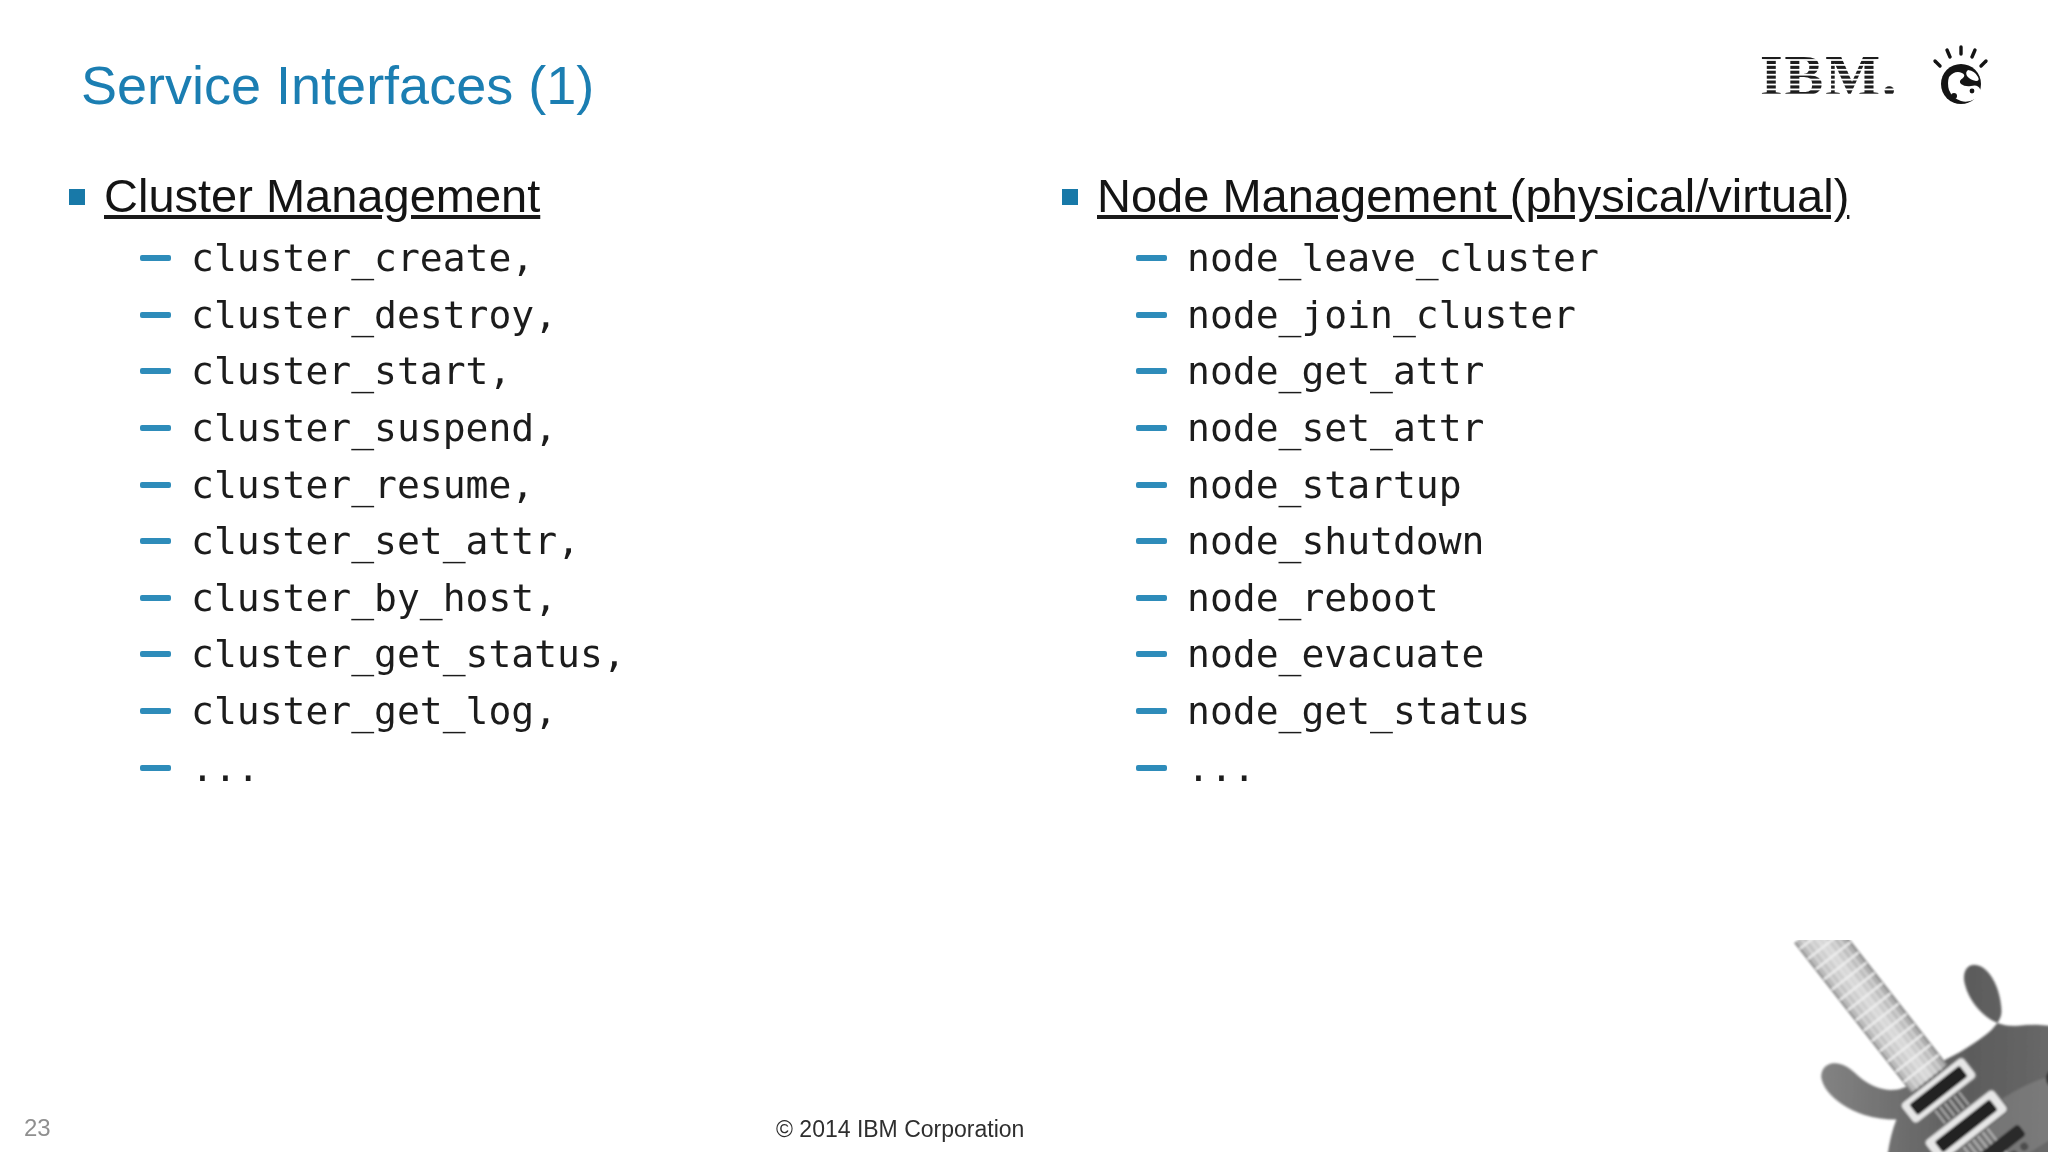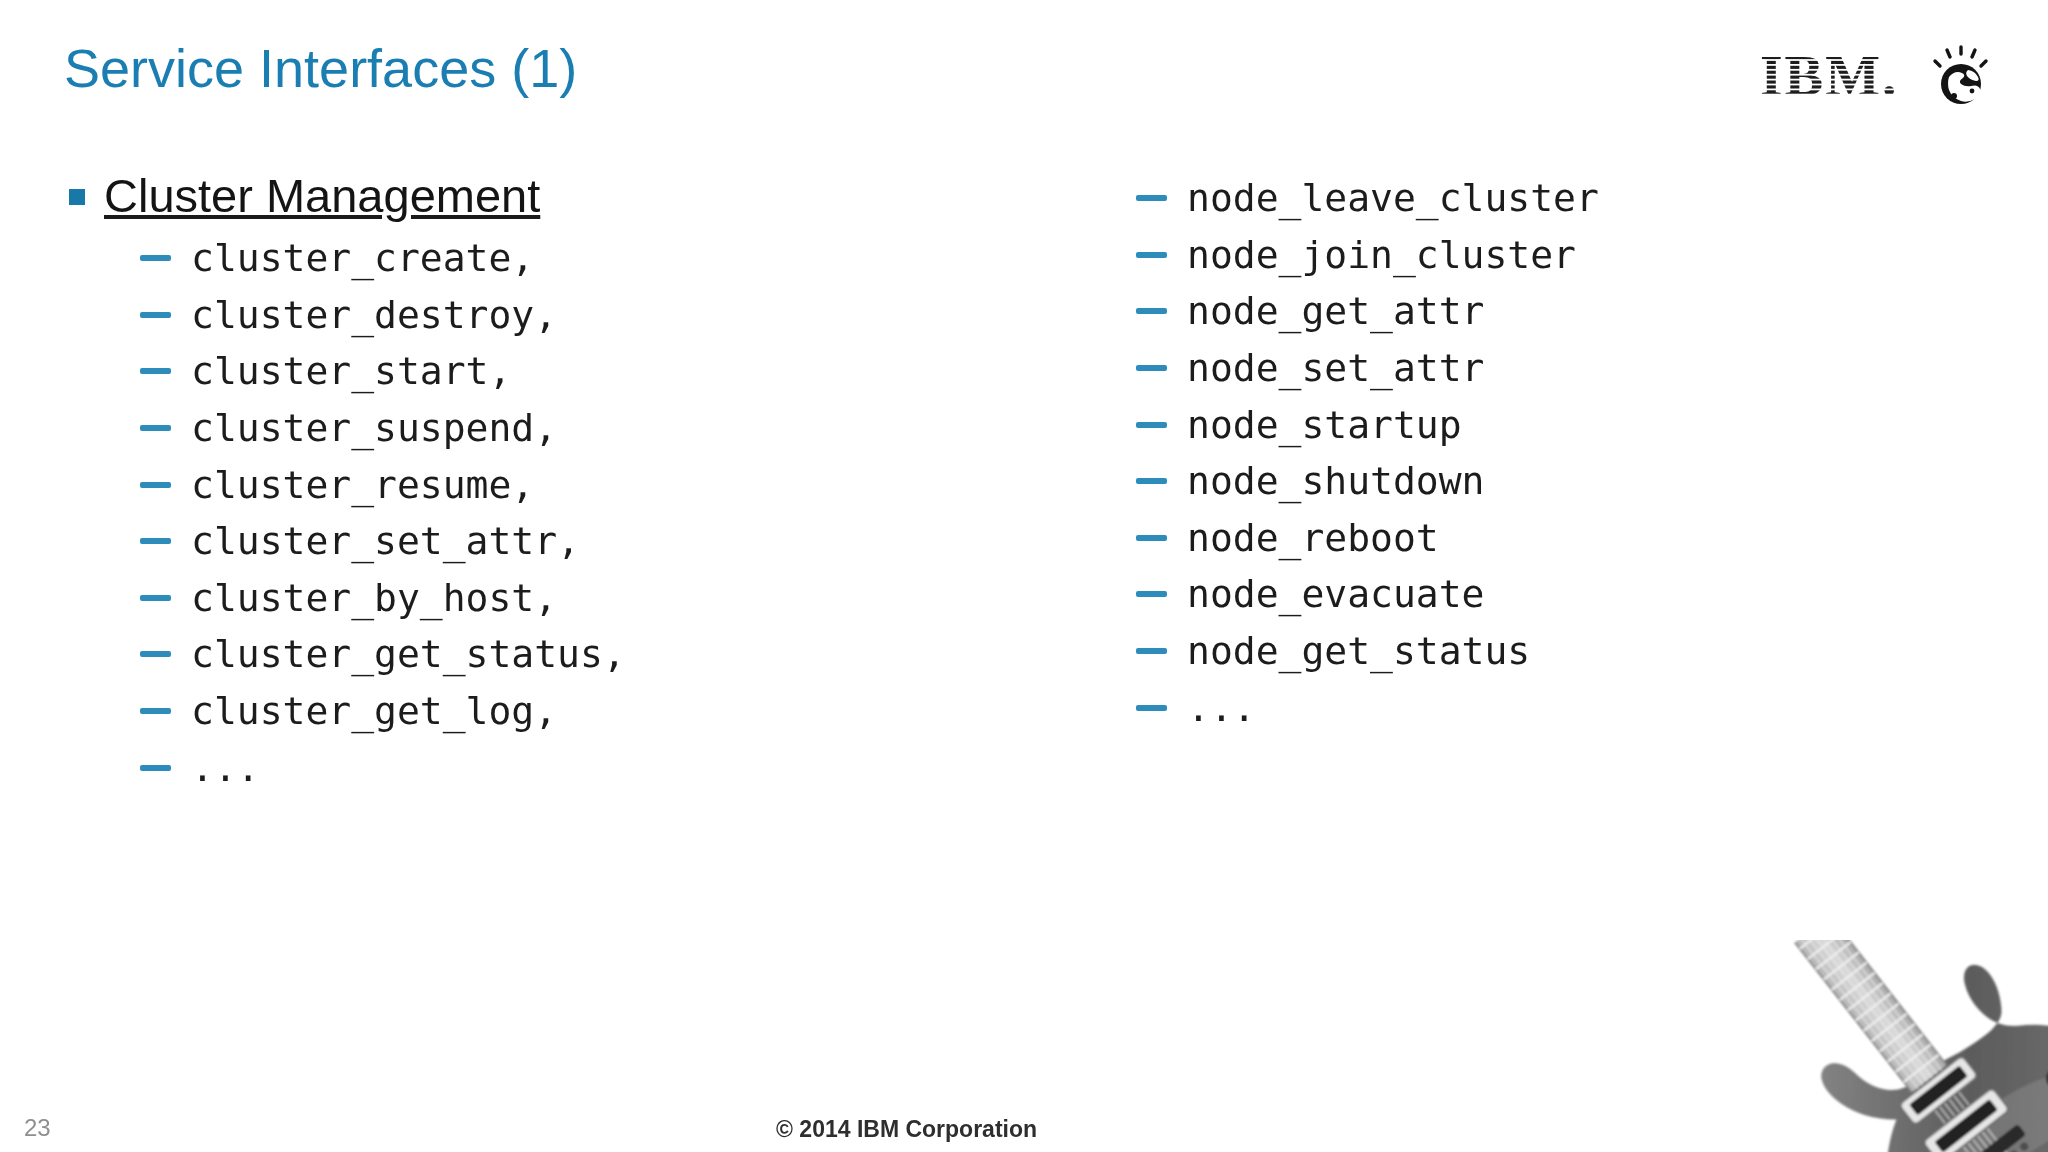--- a/index.html
+++ b/index.html
@@ -9,21 +9,21 @@
     background:#ffffff;
     overflow:hidden;
     font-family:"Liberation Sans",sans-serif;
     color:#1a1a1a;
   }
 
   
   .title{
     position:absolute;left:64px;top:36px;
     font-size:54px;line-height:64px;font-weight:400;
-    color:#1b7eb2;margin:0;letter-spacing:0;
+    color:#1b7eb2;margin:17px;letter-spacing:0;
   }
 
   
   .logo-wrap{
     position:absolute;left:1760px;top:44px;
     display:flex;align-items:center;gap:10px;
   }
 
   
   .col{position:absolute;top:166px;}
@@ -54,21 +54,21 @@
     font-size:38px;color:#1c1c1c;white-space:pre;
   }
 
   
   .page-num{
     position:absolute;left:24px;top:1114px;
     font-size:24px;color:#8f8f8f;
   }
   .copyright{
     position:absolute;left:776px;top:1116px;
-    font-size:23px;color:#2e2e2e;font-weight:bold;
+    font-size:23px;color:#2e2e2e;
   }
 
   
   .guitar{
     position:absolute;right:0;bottom:0;
     width:300px;height:212px;
   }
 </style>
 </head>
 <body>
@@ -154,20 +154,24 @@
           <span class="code">cluster_get_log,</span>
         </li>
       <li>
           <span class="dash"></span>
           <span class="code">...</span>
         </li>
     </ul>
   </section>
 
   <section class="col right">
+    <div class="col-header">
+      <span class="sq"></span>
+      <h2>Node Management (physical/virtual)</h2>
+    </div>
     <ul class="items">
       <li>
           <span class="dash"></span>
           <span class="code">node_leave_cluster</span>
         </li>
       <li>
           <span class="dash"></span>
           <span class="code">node_join_cluster</span>
         </li>
       <li>

